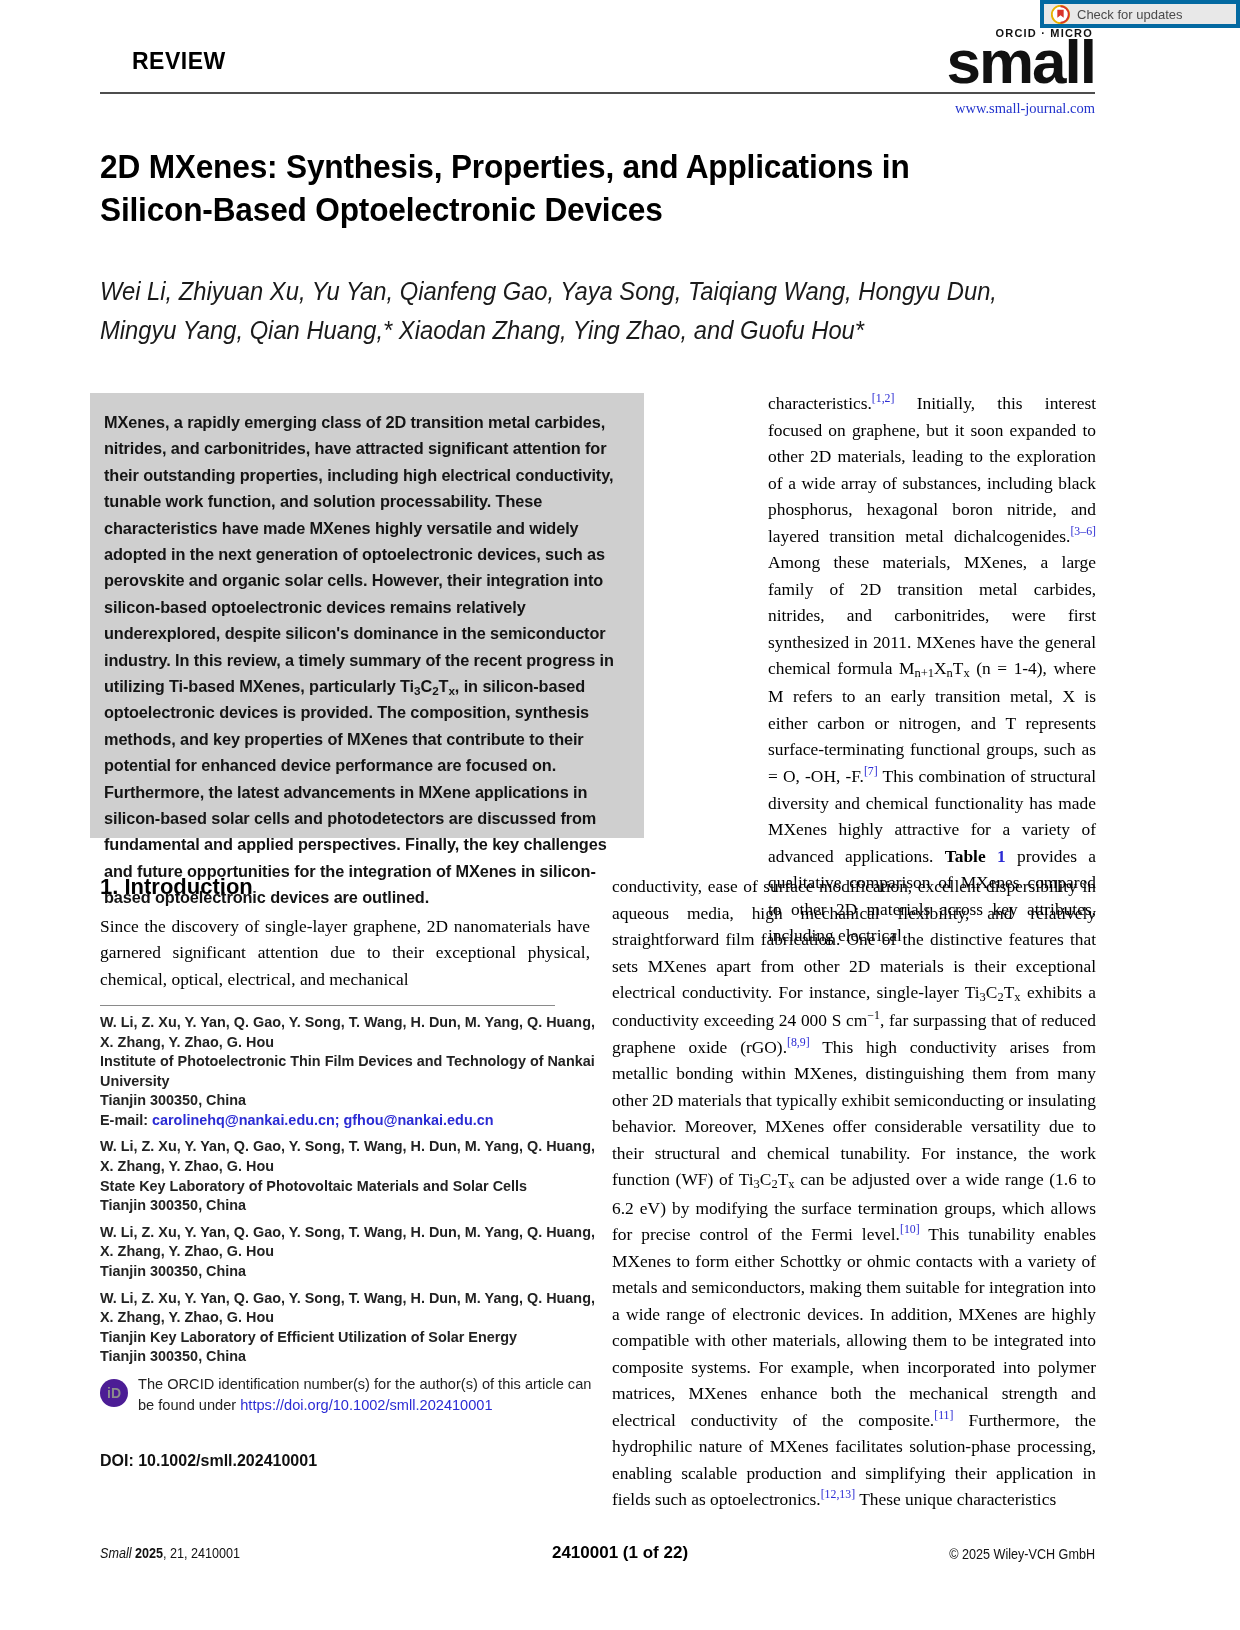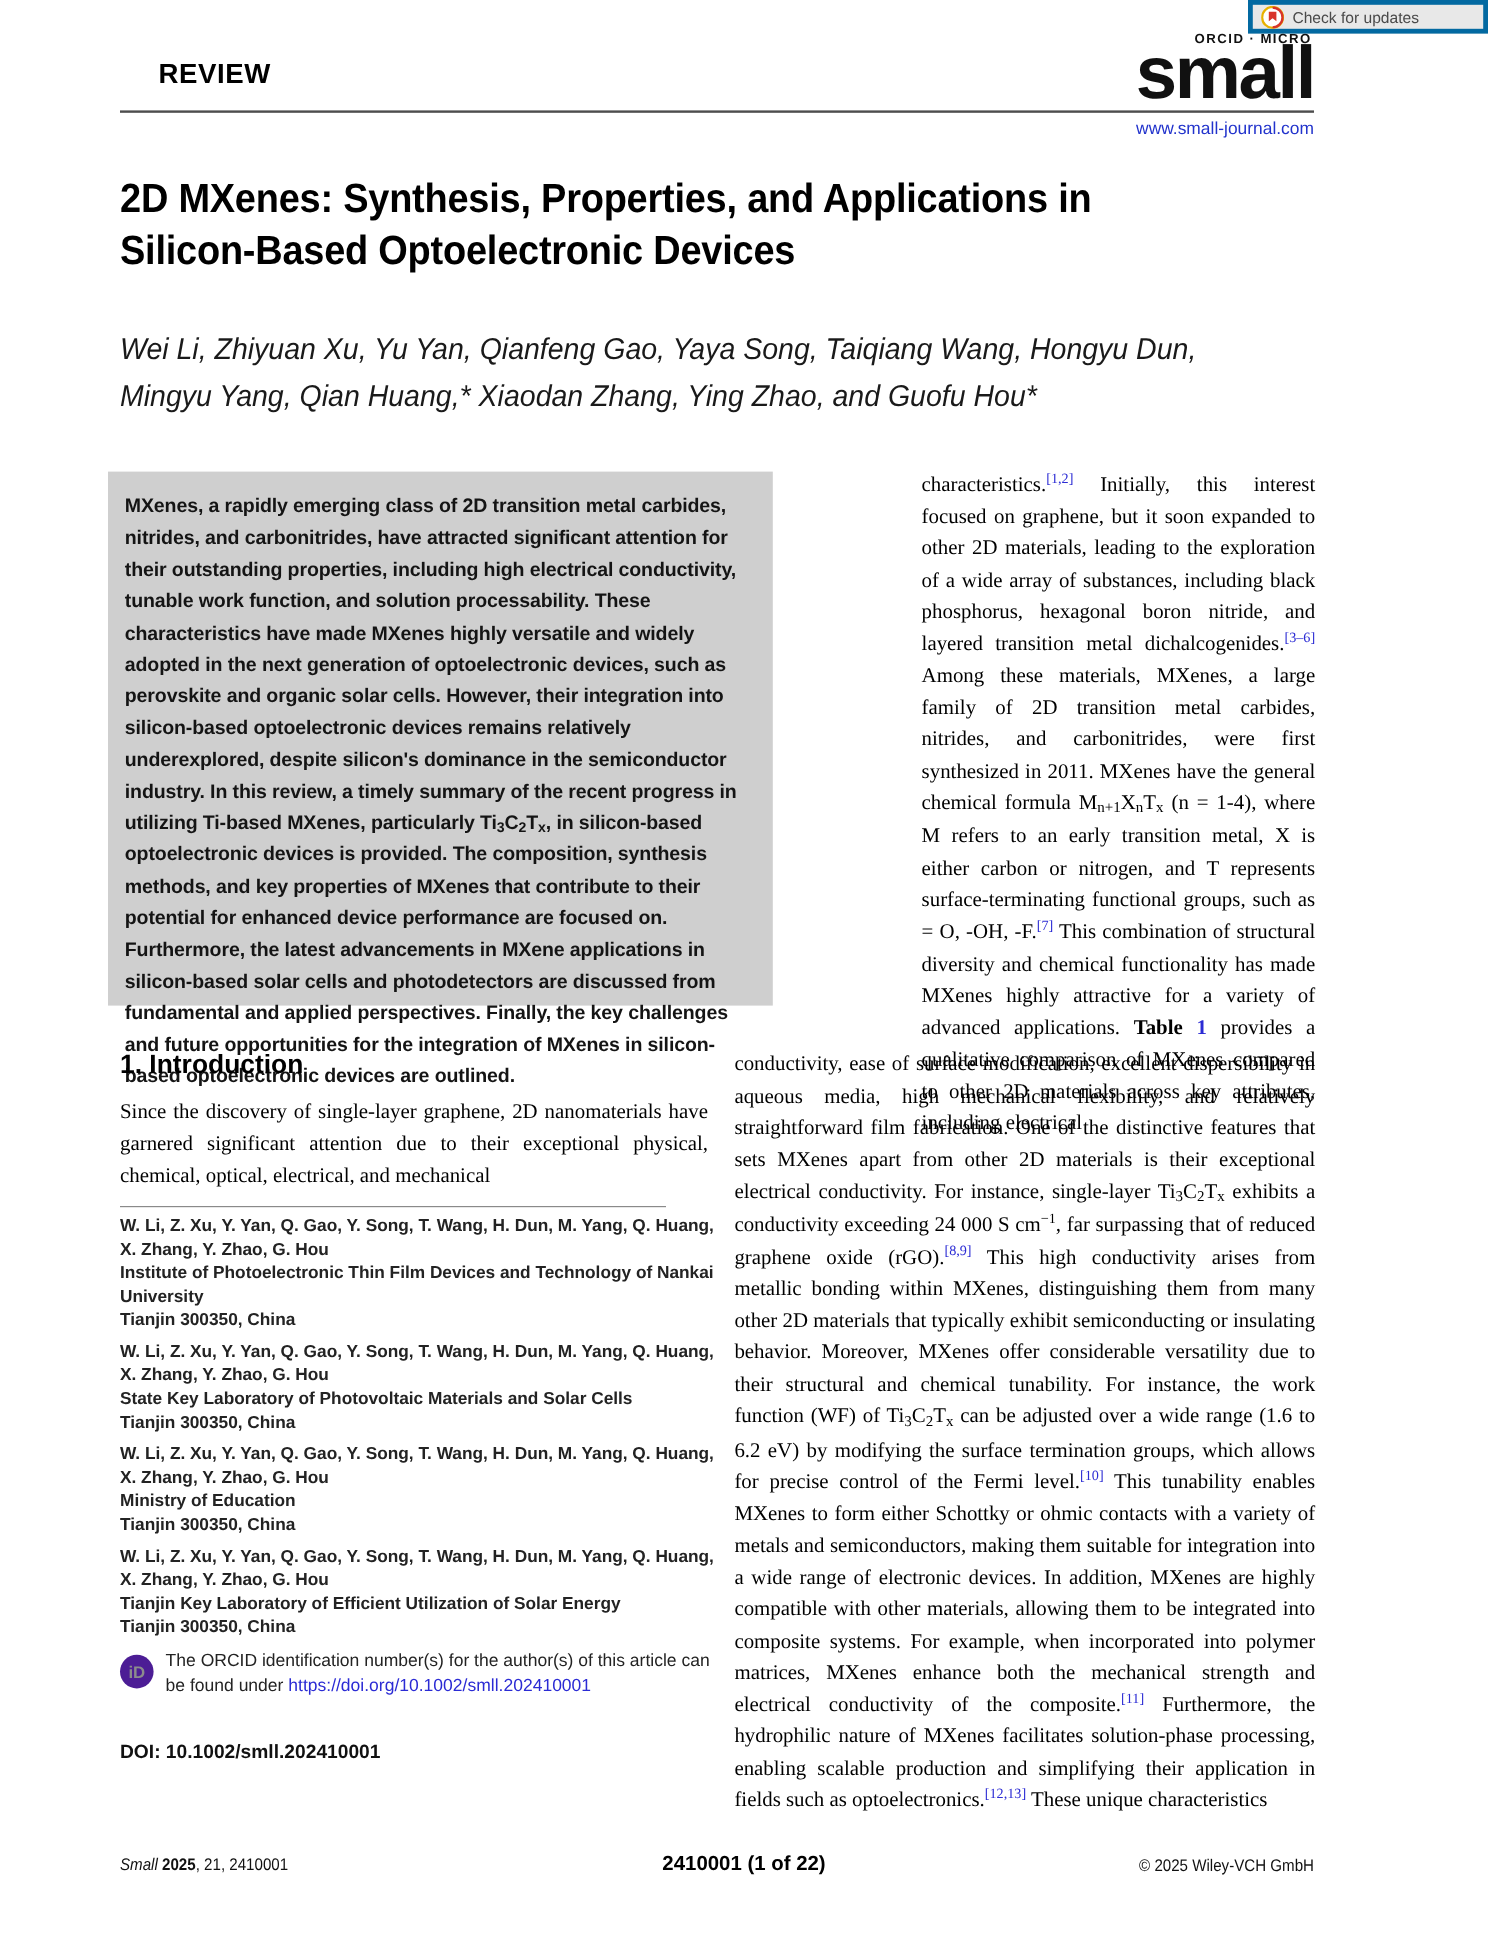--- a/index.html
+++ b/index.html
@@ -81,21 +81,21 @@
     font-weight: bold;
     letter-spacing: -2px;
     color: #111;
     display: block;
     line-height: 0.82;
   }
   .journal-url {
     position: absolute;
     right: 145px;
     top: 100px;
-    font-family: Liberation Sans, sans-serif;
+    font-family: Liberation Serif, serif;
     font-size: 14.5px;
     color: #2233cc;
     font-weight: 500;
   }
 
   
   .paper-title {
     position: absolute;
     left: 100px;
     top: 145px;
@@ -328,31 +328,31 @@
 <div class="intro-heading">1. Introduction</div>
 <div class="intro-para">Since the discovery of single-layer graphene, 2D nanomaterials have garnered significant attention due to their exceptional physical, chemical, optical, electrical, and mechanical</div>
 
 <div class="fn-rule"></div>
 <div class="affil-block">
 
   <div class="affil-group">
     <div>W. Li, Z. Xu, Y. Yan, Q. Gao, Y. Song, T. Wang, H. Dun, M. Yang, Q. Huang, X. Zhang, Y. Zhao, G. Hou</div>
     <div>Institute of Photoelectronic Thin Film Devices and Technology of Nankai University</div>
     <div>Tianjin 300350, China</div>
+    <div><span>E-mail: </span><span class="link">carolinehq@nankai.edu.cn; gfhou@nankai.edu.cn</span></div>
   </div>
 
   <div class="affil-group">
     <div>W. Li, Z. Xu, Y. Yan, Q. Gao, Y. Song, T. Wang, H. Dun, M. Yang, Q. Huang, X. Zhang, Y. Zhao, G. Hou</div>
     <div>State Key Laboratory of Photovoltaic Materials and Solar Cells</div>
     <div>Tianjin 300350, China</div>
   </div>
 
   <div class="affil-group">
     <div>W. Li, Z. Xu, Y. Yan, Q. Gao, Y. Song, T. Wang, H. Dun, M. Yang, Q. Huang, X. Zhang, Y. Zhao, G. Hou</div>
-    <div>Ministry of Education</div>
     <div>Tianjin 300350, China</div>
   </div>
 
   <div class="affil-group">
     <div>W. Li, Z. Xu, Y. Yan, Q. Gao, Y. Song, T. Wang, H. Dun, M. Yang, Q. Huang, X. Zhang, Y. Zhao, G. Hou</div>
     <div>Tianjin Key Laboratory of Efficient Utilization of Solar Energy</div>
     <div>Tianjin 300350, China</div>
   </div>
 
 </div>

